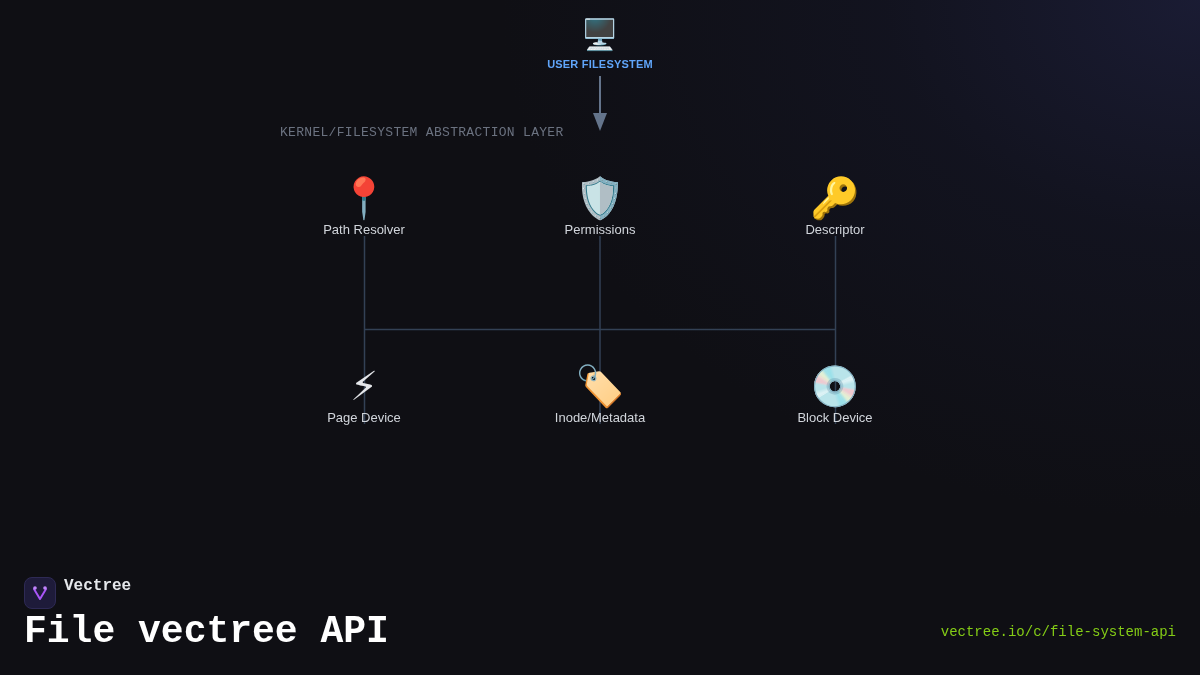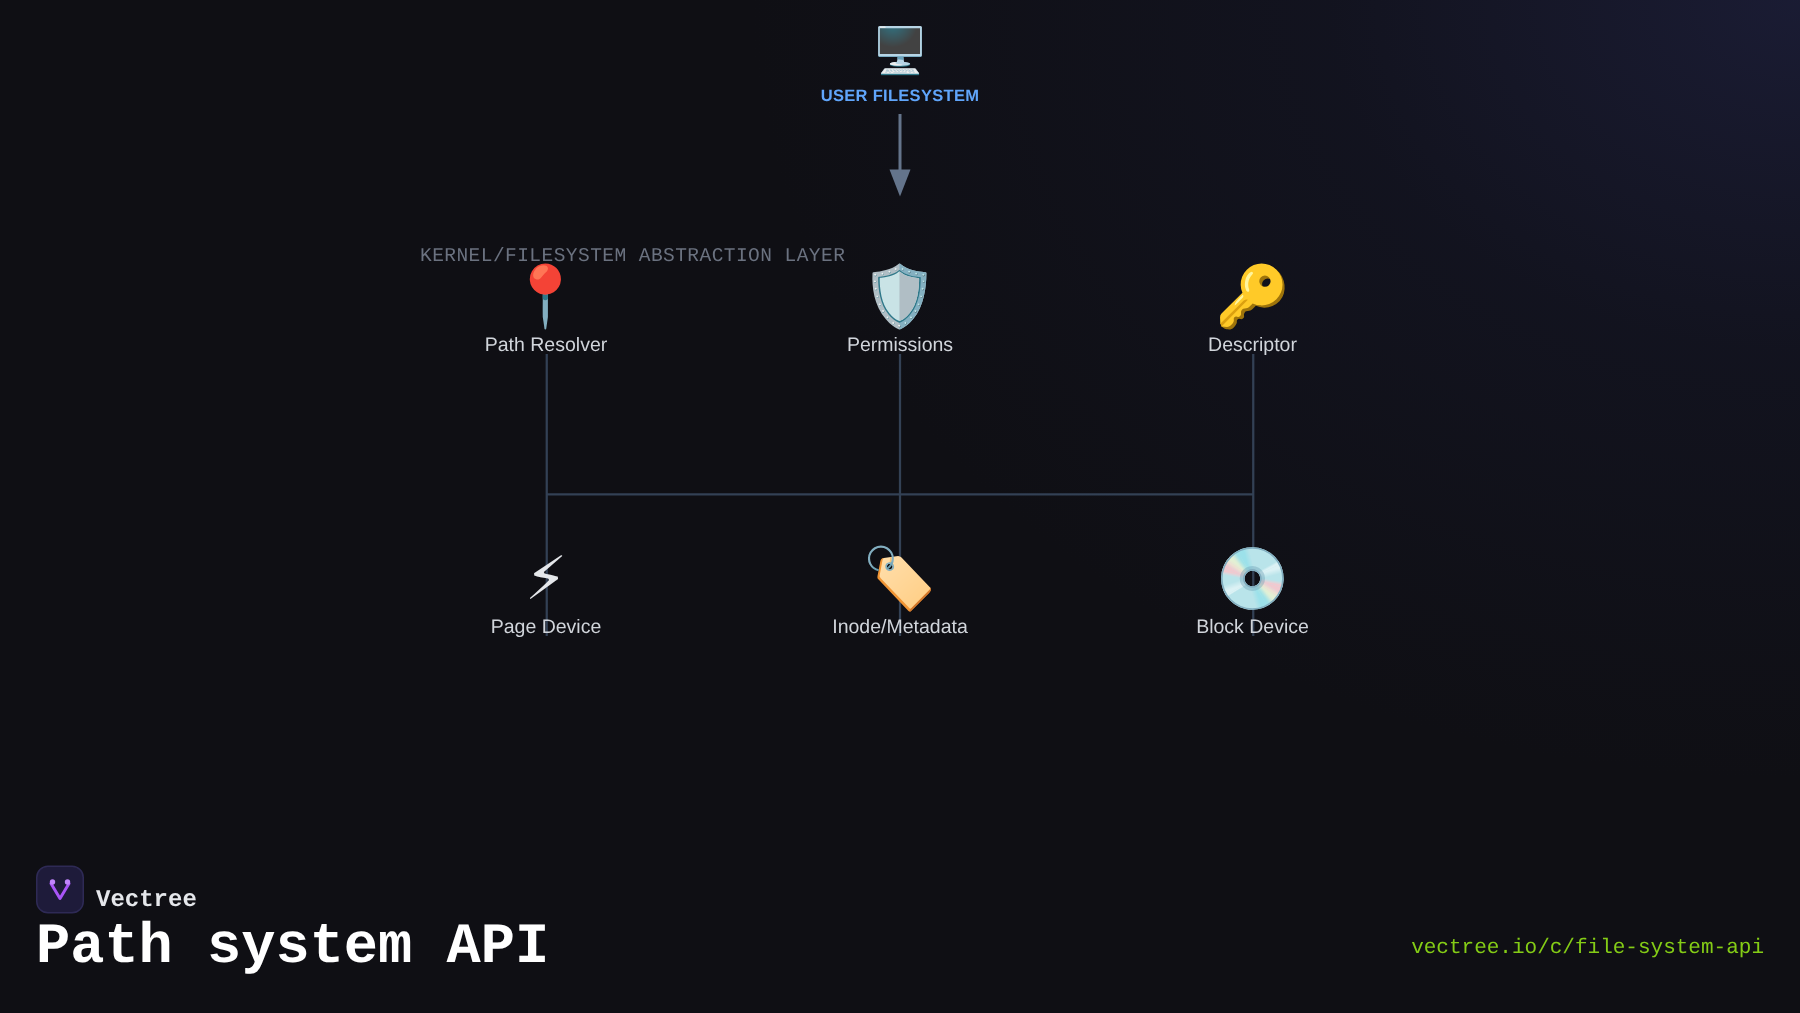--- a/index.html
+++ b/index.html
@@ -75,28 +75,27 @@
       letter-spacing: 0.2px;
     }
     .layer-label {
       position: absolute;
       left: 280px;
       top: 125px;
       font-family: "Liberation Mono", monospace;
       font-size: 13px;
       color: #6b7280;
       letter-spacing: 0.3px;
-      margin-top: 38px;
     }
     .brand {
       position: absolute;
       left: 24px;
       top: 577px;
       display: flex;
-      align-items: flex-end;
+      align-items: flex-start;
       gap: 8px;
     }
     .brand-logo {
       width: 32px; height: 32px;
       border-radius: 8px;
       background: #1e1b3a;
       border: 1px solid #2e2a55;
       box-sizing: border-box;
       display: flex;
       align-items: center;
@@ -184,15 +183,15 @@
   <div class="brand-logo">
     <svg width="18" height="18" viewBox="0 0 18 18">
       <path d="M3 5 L9 15 L15 5" fill="none" stroke="#a855f7" stroke-width="2" stroke-linecap="round" stroke-linejoin="round"></path>
       <circle cx="4" cy="4" r="1.8" fill="#c084fc"></circle>
       <circle cx="14" cy="4" r="1.8" fill="#c084fc"></circle>
     </svg>
   </div>
   <span class="brand-name">Vectree</span>
 </div>
 
-<h1 class="page-title">Path system API</h1>
+<h1 class="page-title">File vectree API</h1>
 
 <div class="page-url">vectree.io/c/file-system-api</div>
 
 </body></html>

